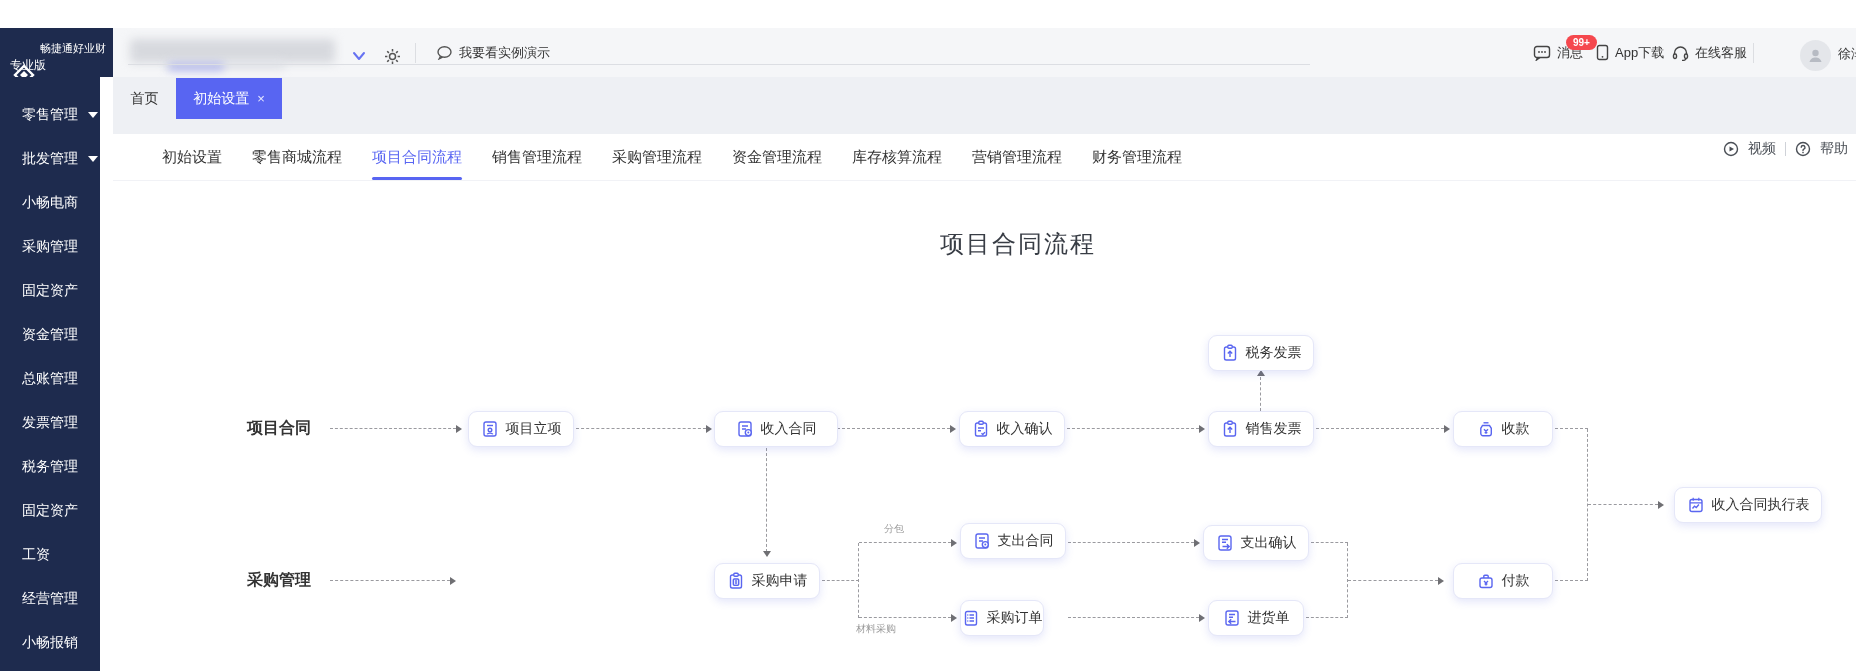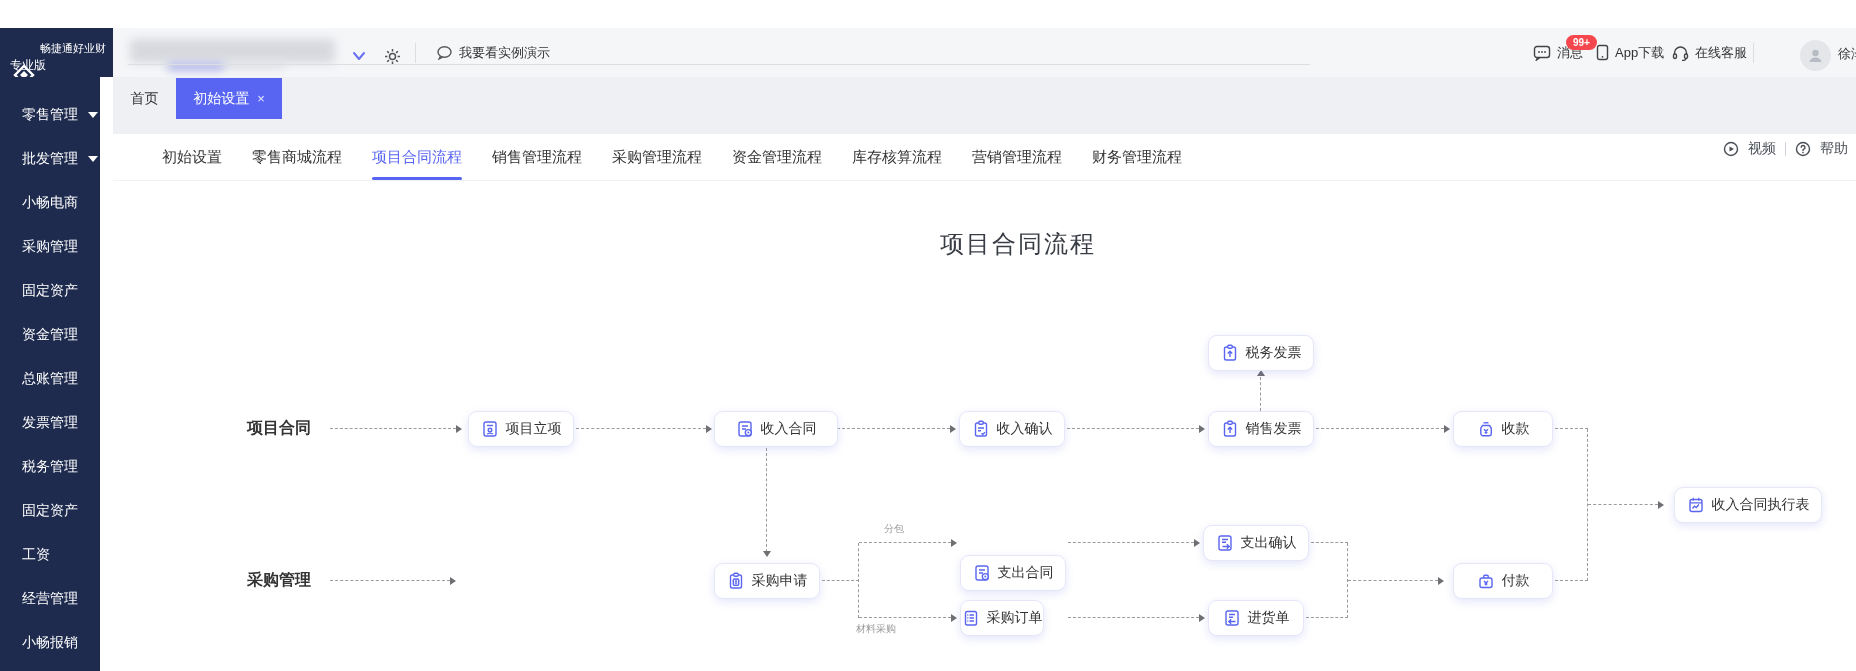--- a/index.html
+++ b/index.html
@@ -364,21 +364,21 @@
   <span class="ic">
       <svg width="18" height="18" viewBox="0 0 18 18" fill="none" stroke="#5a66f0" stroke-width="1.4">
         <rect x="3.5" y="3" width="11" height="13" rx="1.8"></rect>
         <rect x="6.8" y="1.3" width="4.4" height="3" rx="1" fill="#fff"></rect>
         <rect x="6.3" y="7" width="5.4" height="6.2" rx="1"></rect>
         <path d="M7.8 9h2.4M7.8 11h2.4"></path>
       </svg>
     </span>
   <span>采购申请</span>
 </div>
-<div class="node" style="left:960px;top:555px;width:106px">
+<div class="node" style="left:960px;top:523px;width:106px">
   <span class="ic">
       <svg width="18" height="18" viewBox="0 0 18 18" fill="none" stroke="#5a66f0" stroke-width="1.4">
         <rect x="3" y="2" width="12" height="14" rx="2"></rect>
         <path d="M6 6h6M6 9h4"></path>
         <circle cx="12.3" cy="12.6" r="3" fill="#fff"></circle>
         <circle cx="12.3" cy="12.6" r="1" fill="#5a66f0" stroke="none"></circle>
       </svg>
     </span>
   <span>支出合同</span>
 </div>

